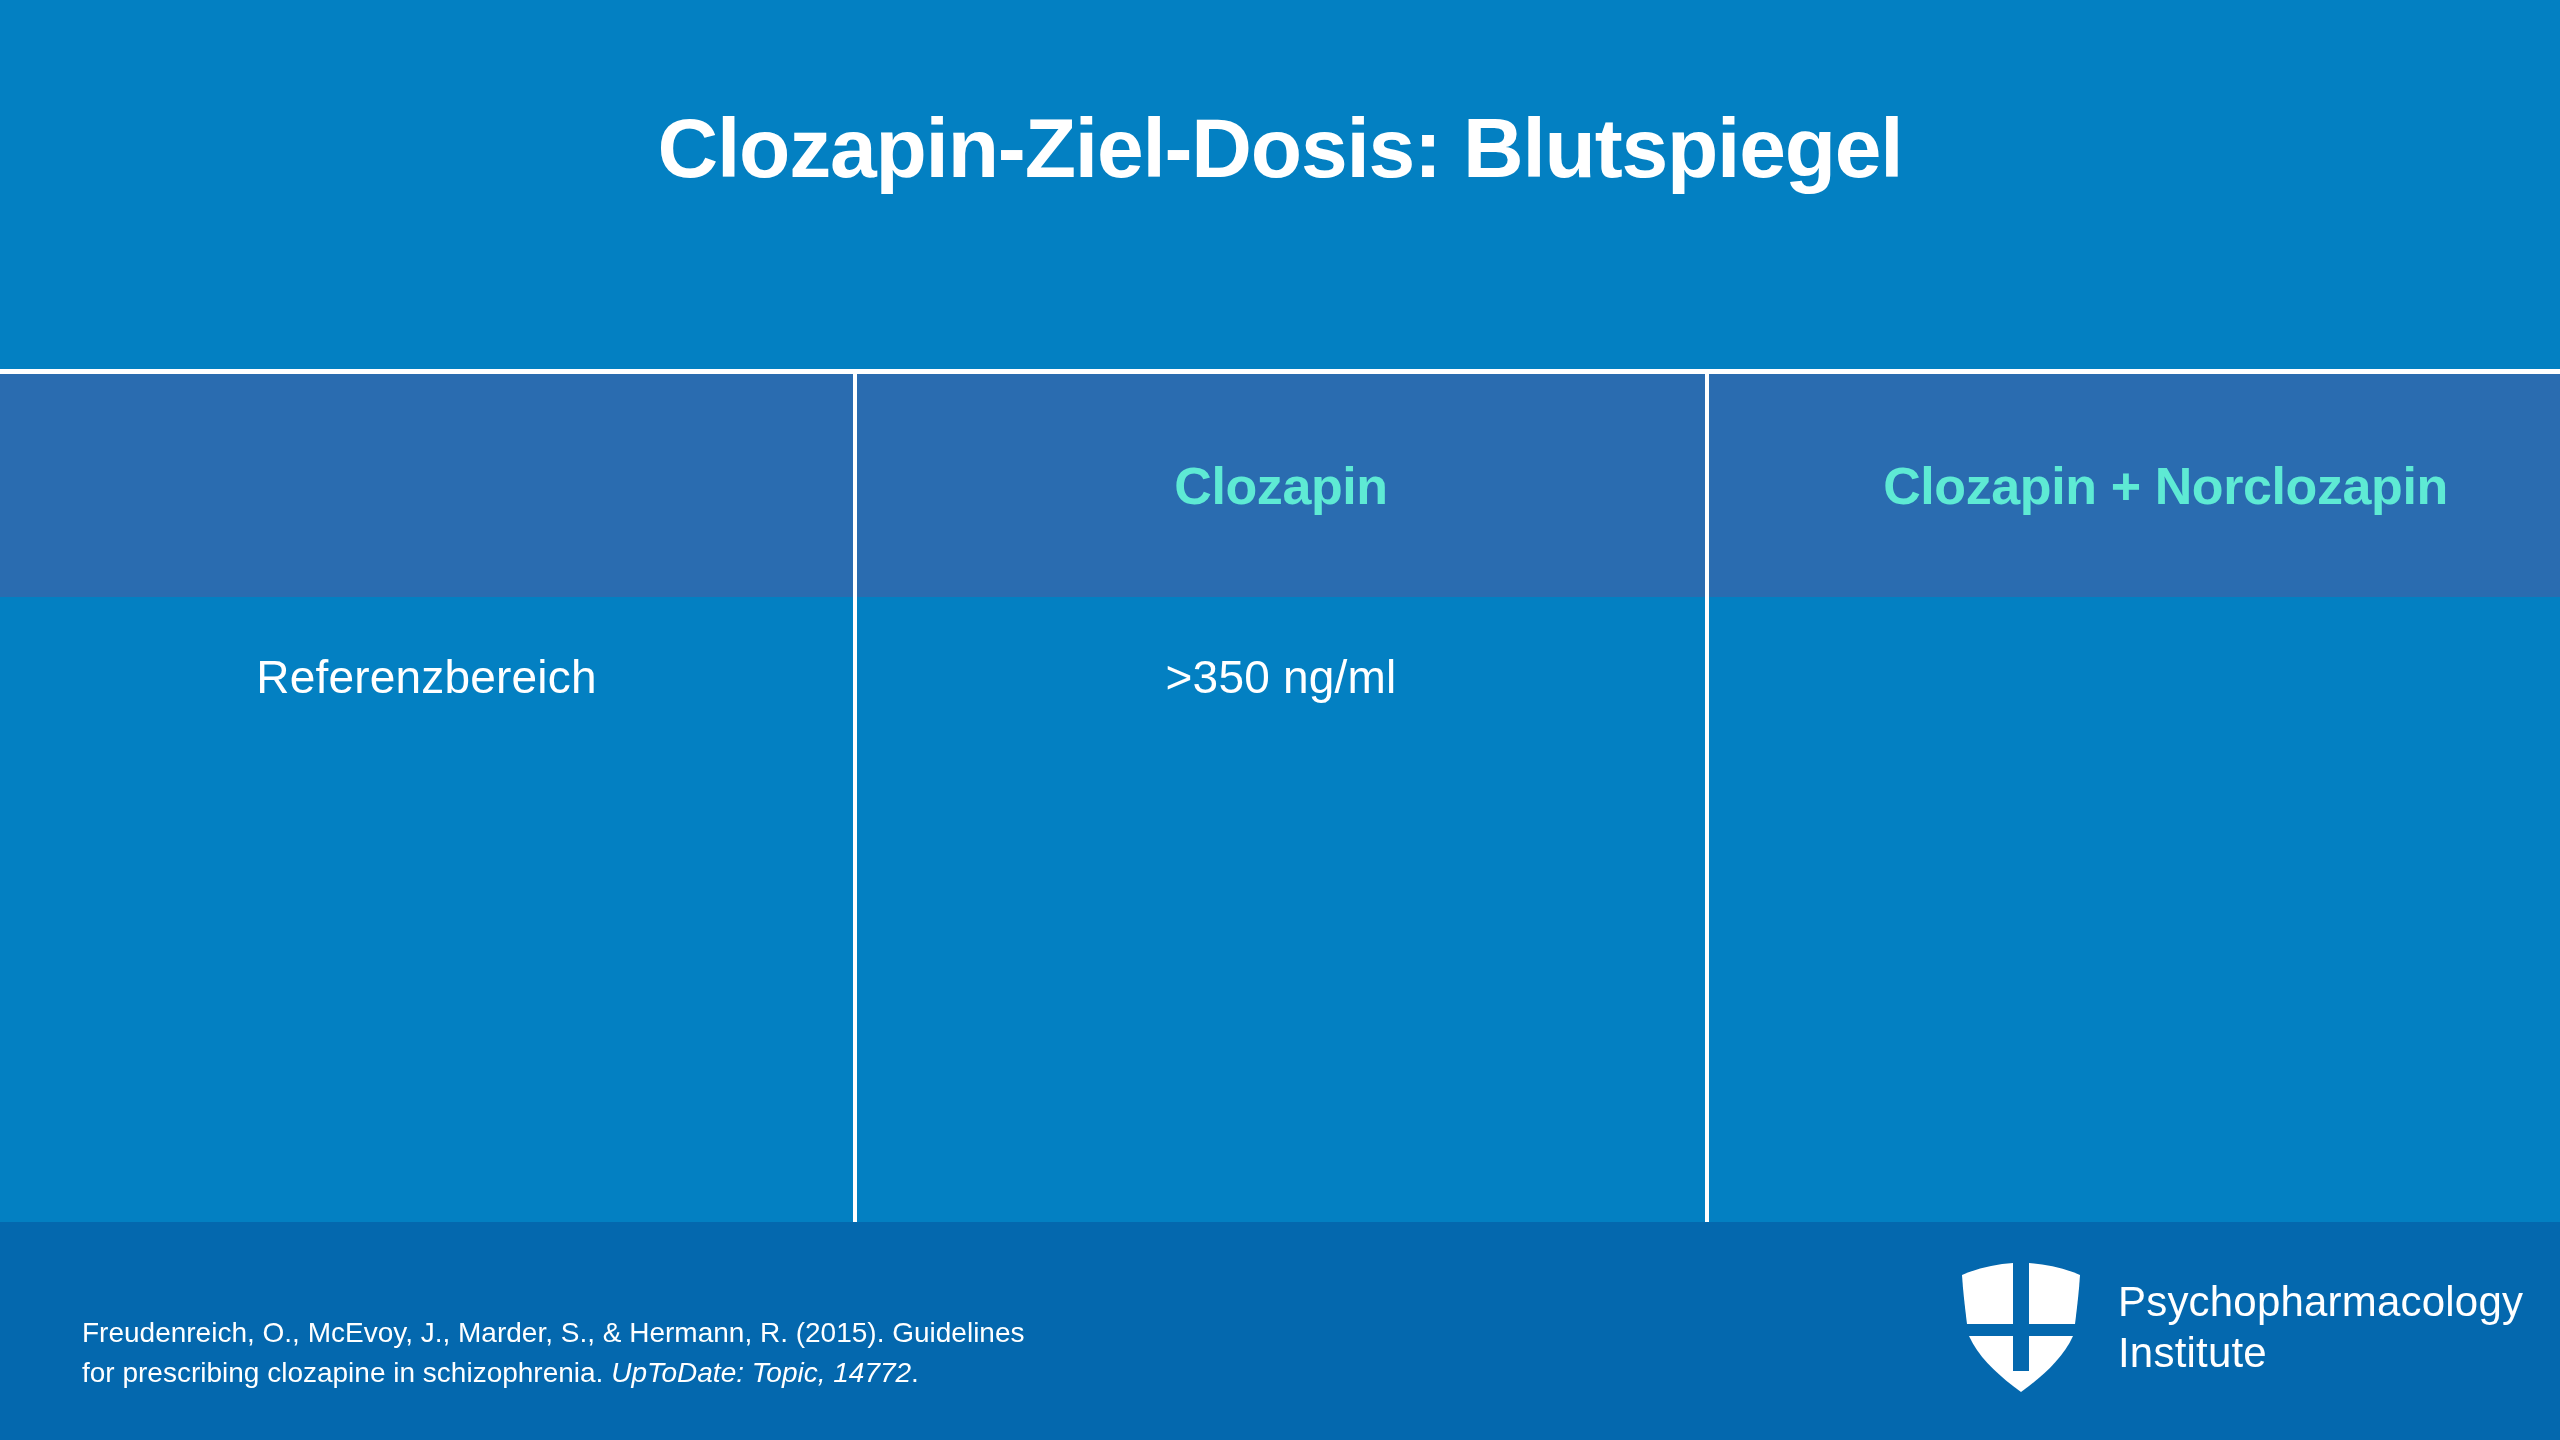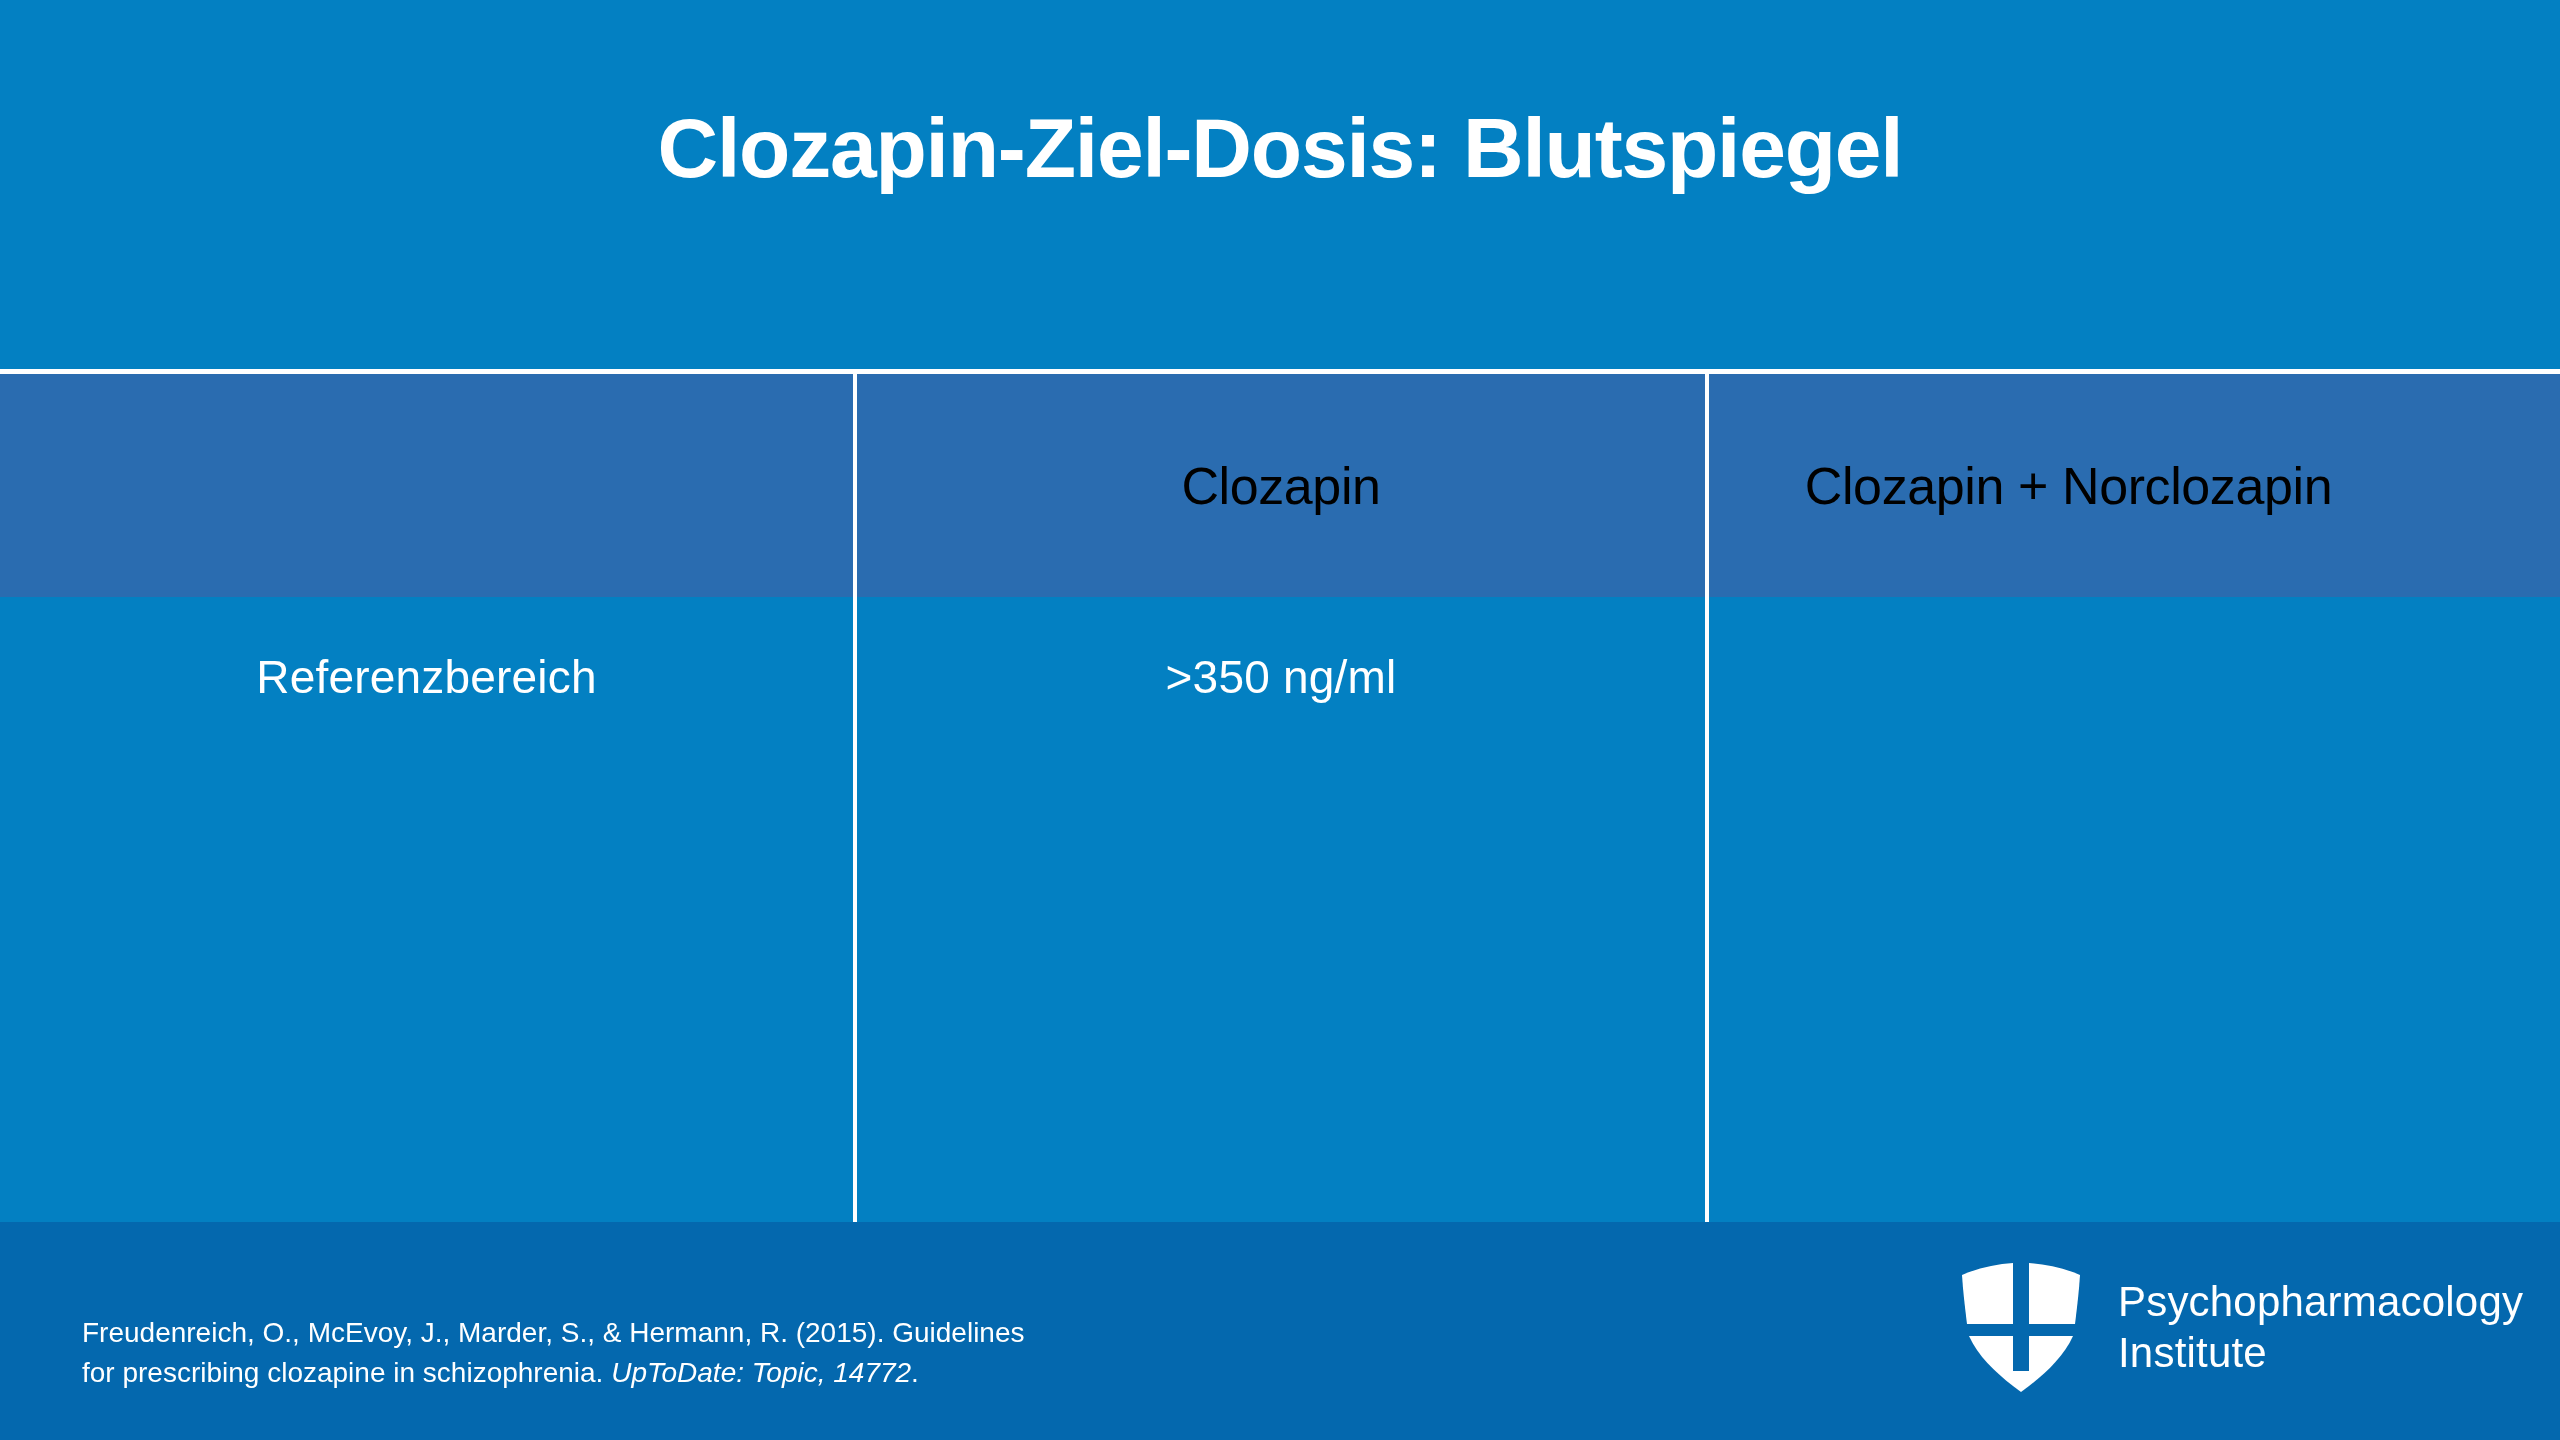--- a/index.html
+++ b/index.html
@@ -71,31 +71,31 @@
     left: 0;
     top: 223px;
     width: 2560px;
     height: 625px;
     background: #0380c2;
   }
 
   
   .col-label  { position: absolute; left: 0px;    width: 853px; }
   .col-one    { position: absolute; left: 857px;  width: 848px; }
-  .col-two    { position: absolute; left: 1709px; width: 719px; }
+  .col-two    { position: absolute; left: 1806px; width: 719px; }
 
   .hcell {
     top: 0;
     height: 223px;
     display: flex;
     align-items: center;
     justify-content: center;
-    color: #000000;
+    color: #5eead4;
     font-size: 52px;
-    font-weight: normal;
+    font-weight: bold;
     letter-spacing: -0.4px;
     white-space: nowrap;
     box-sizing: border-box;
   }
   .bcell {
     top: 0;
     height: 160px;
     display: flex;
     align-items: center;
     justify-content: center;

